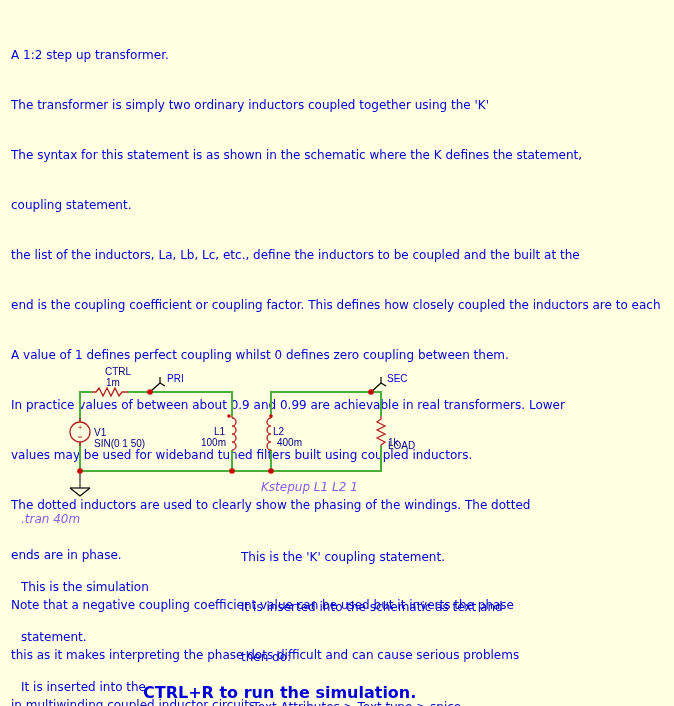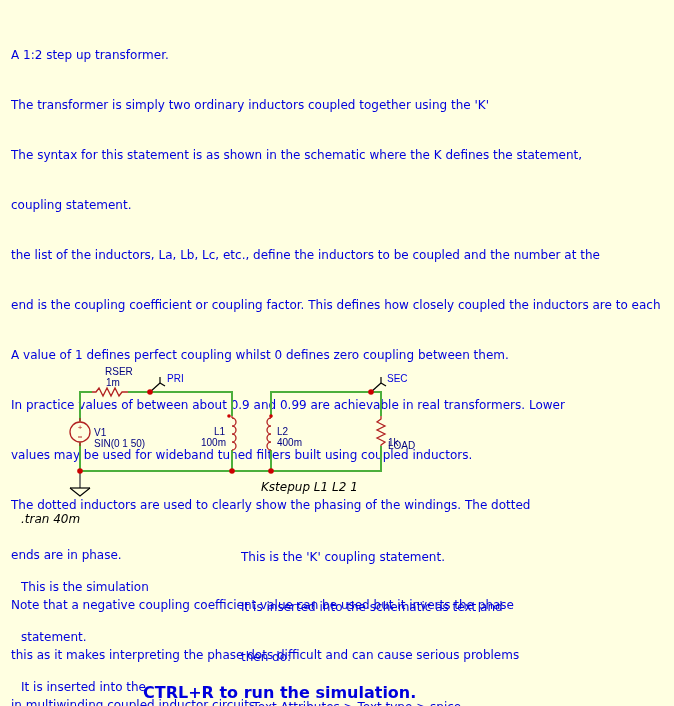--- a/index.html
+++ b/index.html
@@ -18,21 +18,21 @@
       white-space: pre;
       margin: 0;
     }
     .note .line { display: block; height: 12px; margin-top: 14px; }
     #intro { left: 11px; top: 11px; }
     #sim-note { left: 21px; top: 543px; }
     #k-note { left: 241px; top: 513px; }
     .spice {
       position: absolute;
       font-style: italic;
-      color: #000000;
+      color: #8b5cf6;
       font-size: 12px;
       white-space: pre;
     }
     #tran { left: 21px; top: 512px; }
     #kstmt { left: 261px; top: 480px; font-size: 12px; }
     #run-hint {
       position: absolute; left: 143px; top: 683px;
       color: #0000dc; font-weight: bold; font-size: 16px;
       white-space: pre;
     }
@@ -55,21 +55,21 @@
     svg#schem { position: absolute; left: 0; top: 0; }
   </style>
 </head>
 <body>
 
 <div id="intro" class="note">
   <span class="line">A 1:2 step up transformer.</span>
   <span class="line">The transformer is simply two ordinary inductors coupled together using the 'K'</span>
   <span class="line">The syntax for this statement is as shown in the schematic where the K defines the statement,</span>
   <span class="line">coupling statement.</span>
-  <span class="line">the list of the inductors, La, Lb, Lc, etc., define the inductors to be coupled and the number at the</span>
+  <span class="line">the list of the inductors, La, Lb, Lc, etc., define the inductors to be coupled and the built at the</span>
   <span class="line">end is the coupling coefficient or coupling factor. This defines how closely coupled the inductors are to each</span>
   <span class="line">A value of 1 defines perfect coupling whilst 0 defines zero coupling between them.</span>
   <span class="line">In practice values of between about 0.9 and 0.99 are achievable in real transformers. Lower</span>
   <span class="line">values may be used for wideband tuned filters built using coupled inductors.</span>
   <span class="line">The dotted inductors are used to clearly show the phasing of the windings. The dotted</span>
   <span class="line">ends are in phase.</span>
   <span class="line">Note that a negative coupling coefficient value can be used but it inverts the phase</span>
   <span class="line">this as it makes interpreting the phase dots difficult and can cause serious problems</span>
   <span class="line">in multiwinding coupled inductor circuits.</span>
   <span class="line">Notice that a small resistance must be included between the voltage source and the</span>
@@ -144,30 +144,30 @@
 
   <g fill="#cc0000">
     <circle cx="150" cy="392" r="2.8"></circle>
     <circle cx="371" cy="392" r="2.8"></circle>
     <circle cx="80" cy="471" r="2.8"></circle>
     <circle cx="232" cy="471" r="2.8"></circle>
     <circle cx="271" cy="471" r="2.8"></circle>
   </g>
 </svg>
 
-<div class="lbl" style="left:105px; top:367px;">RSER</div>
+<div class="lbl" style="left:105px; top:367px;">CTRL</div>
 <div class="lbl" style="left:106px; top:378px;">1m</div>
 
 <div class="lbl" style="left:94px; top:428px;">V1</div>
 <div class="lbl" style="left:94px; top:439px;">SIN(0 1 50)</div>
 
 <div class="lbl" style="left:214px; top:427px;">L1</div>
 <div class="lbl" style="left:201px; top:438px;">100m</div>
 
-<div class="lbl" style="left:277px; top:427px;">L2</div>
+<div class="lbl" style="left:267px; top:427px;padding-left:6px;">L2</div>
 <div class="lbl" style="left:277px; top:438px;">400m</div>
 
 <div class="lbl" style="left:388px; top:427px;margin-top:14px;">LOAD</div>
 <div class="lbl" style="left:388px; top:438px;">1k</div>
 
 <div class="net" style="left:167px; top:374px;">PRI</div>
 <div class="net" style="left:387px; top:374px;">SEC</div>
 
 <div id="kstmt" class="spice">Kstepup L1 L2 1</div>
 <div id="tran" class="spice">.tran 40m</div>

